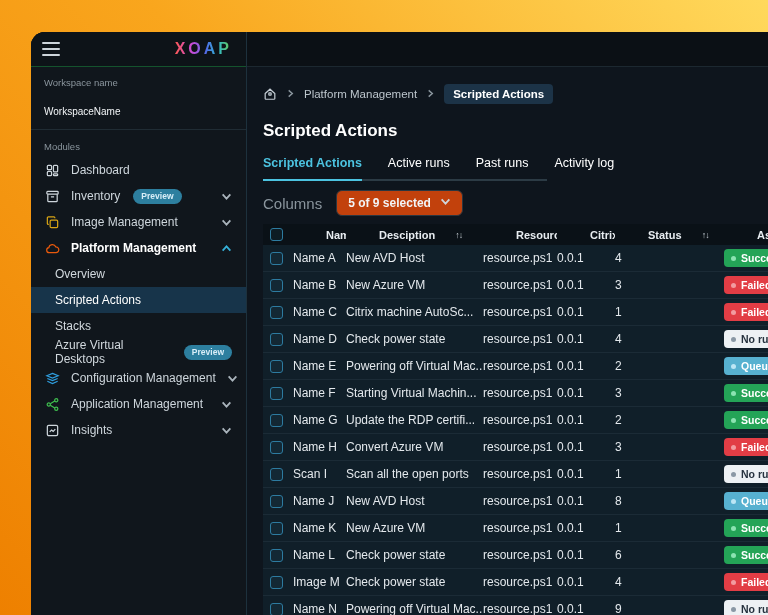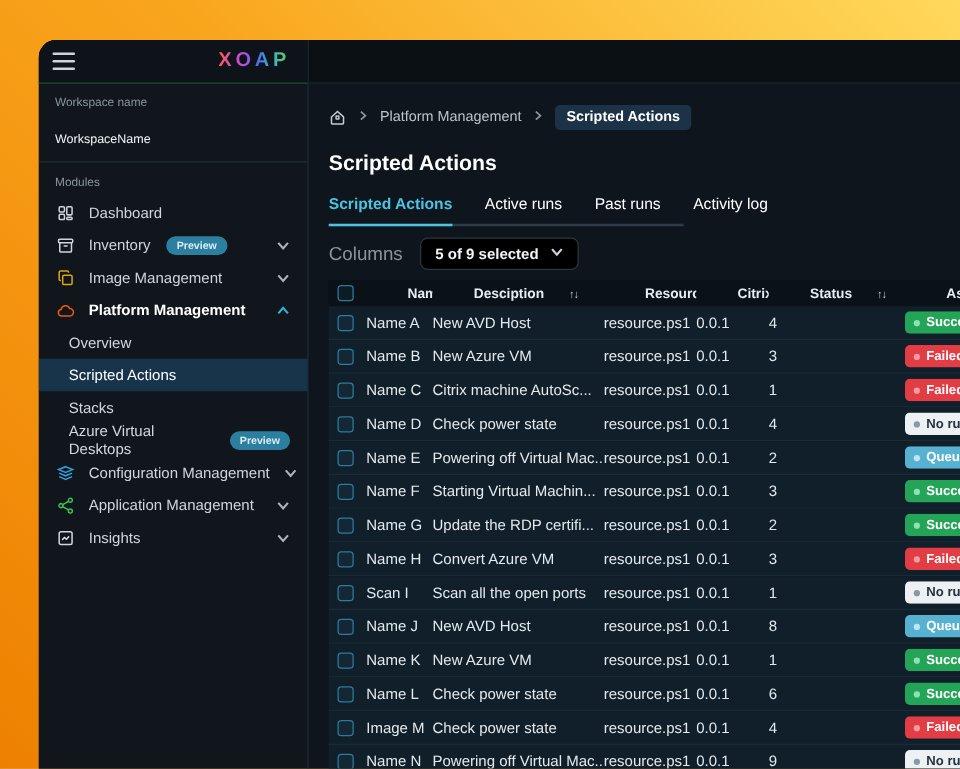--- a/index.html
+++ b/index.html
@@ -45,21 +45,21 @@
   .breadcrumb { display:flex; align-items:center; gap:9px; font-size:11.5px; color:#bcc5cc; }
   .crumb-sep svg { width:9px; height:9px; }
   .crumb-home svg { width:14px; height:14px; display:block; }
   .crumb-current { background:#1c3347; border-radius:4px; padding:4px 9px; color:#ffffff; font-weight:bold; }
   .page-title { font-size:17px; font-weight:bold; color:#ffffff; margin:17px 0 0; }
   .tabs { display:flex; gap:26px; margin-top:15px; width:284px; border-bottom:2px solid #2c3b45; }
   .tab { font-size:12.5px; color:#ffffff; padding:0 0 9px; cursor:pointer; white-space:nowrap; }
   .tab.active { color:#4cc3e0; font-weight:bold; border-bottom:2px solid #4cc3e0; margin-bottom:-2px; }
   .toolbar { display:flex; align-items:center; gap:14px; padding:9px 0 8px; }
   .toolbar-label { font-size:15px; color:#8a959d; }
-  .col-select { display:flex; align-items:flex-start; gap:9px; background:#000000; border:1px solid #2b363f; border-radius:6px; padding:5px 11px; font-size:12px; font-weight:bold; color:#f2f5f7; cursor:pointer; }
+  .col-select { display:flex; align-items:flex-start; gap:9px; background:#c2410c; border:1px solid #2b363f; border-radius:6px; padding:5px 11px; font-size:12px; font-weight:bold; color:#f2f5f7; cursor:pointer; }
   .col-select svg { width:11px; height:11px; }
   
   .table { min-width:650px; }
   .trow { display:grid; grid-template-columns:30px 53px 137px 74px 58px 109px 1fr; align-items:center; }
   .thead { height:21px; background:#0a1117; font-size:11px; font-weight:bold; color:#e8edf1; }
   .tbody-row { height:27px; background:#101f29; border-bottom:1px solid #1b2b36; font-size:12px; color:#e4e9ed; }
   .hcell { display:flex; align-items:center; gap:20px; white-space:nowrap; overflow:hidden;padding-left:33px; }
   .sort { font-size:9px; color:#c3cbd2; letter-spacing:-1px; }
   .cell { white-space:nowrap; overflow:hidden; }
   .cb-cell { display:flex; align-items:center; justify-content:flex-start; padding-left:7px; }

